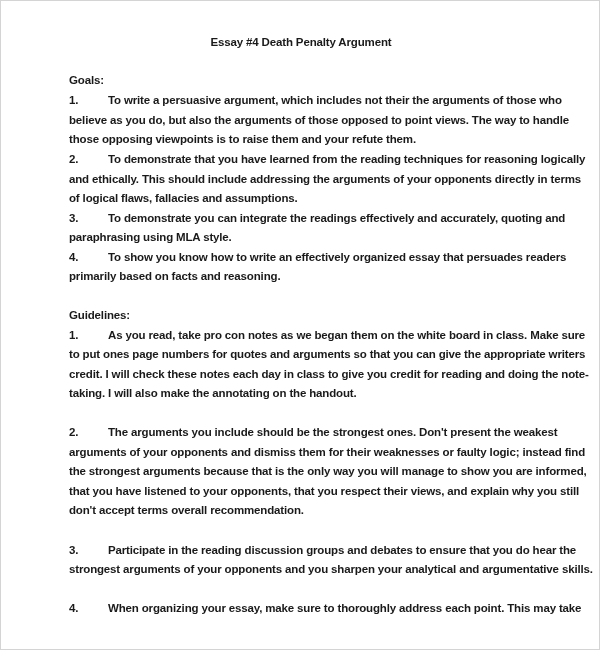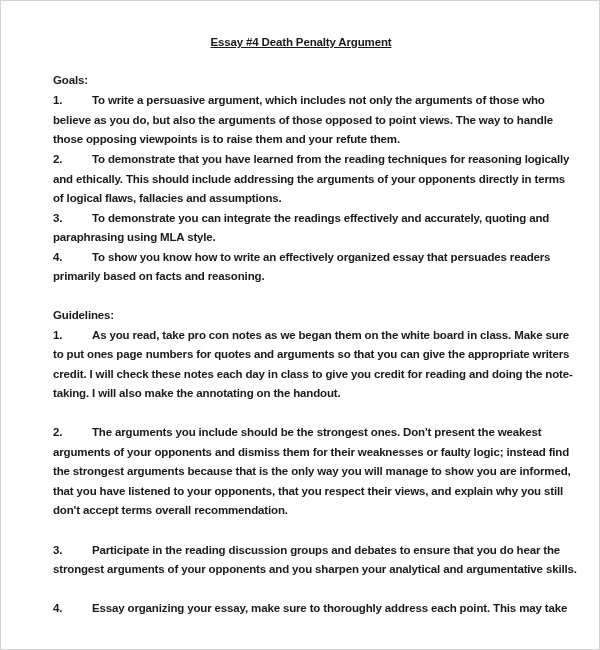--- a/index.html
+++ b/index.html
@@ -18,35 +18,35 @@
     .content {
       position: absolute;
       left: 52px; top: 0; width: 520px;
       color: #1a1a1a;
       font-size: 11.5px;
       font-weight: bold;
       letter-spacing: -0.15px;
     }
     .title {
       position: absolute; left: 0; width: 496px; top: 35px;
-      text-align: center; font-size: 11.5px; text-decoration: underline;
+      text-align: center; font-size: 11.5px;
     }
-    .line { position: absolute; left: 0; white-space: nowrap; }
+    .line { position: absolute; left: 16px; white-space: nowrap; }
     .num { display: inline-block; width: 39px; }
   </style>
 </head>
 <body>
 
 <div class="page">
   <div class="content">
     <div class="title">Essay #4 Death Penalty Argument</div>
 
     <div class="line" style="top:73px">Goals:</div>
 
-    <div class="line" style="top:93px"><span class="num">1.</span><span>To write a persuasive argument, which includes not only the arguments of those who</span></div>
+    <div class="line" style="top:93px"><span class="num">1.</span><span>To write a persuasive argument, which includes not their the arguments of those who</span></div>
     <div class="line" style="top:113px">believe as you do, but also the arguments of those opposed to point views.  The way to handle</div>
     <div class="line" style="top:132px">those opposing viewpoints is to raise them and your refute them.</div>
 
     <div class="line" style="top:152px"><span class="num">2.</span><span>To demonstrate that you have learned from the reading techniques for reasoning logically</span></div>
     <div class="line" style="top:172px">and ethically.  This should include addressing the arguments of your opponents directly in terms</div>
     <div class="line" style="top:191px">of logical flaws, fallacies and assumptions.</div>
 
     <div class="line" style="top:211px"><span class="num">3.</span><span>To demonstrate you can integrate the readings effectively and accurately, quoting and</span></div>
     <div class="line" style="top:230px">paraphrasing using MLA style.</div>
 
@@ -62,15 +62,15 @@
 
     <div class="line" style="top:425px"><span class="num">2.</span><span>The arguments you include should be the strongest ones.  Don't present the weakest</span></div>
     <div class="line" style="top:445px">arguments of your opponents and dismiss them for their weaknesses or faulty logic; instead find</div>
     <div class="line" style="top:464px">the strongest arguments because that is the only way you will manage to show you are informed,</div>
     <div class="line" style="top:484px">that you have listened to your opponents, that you respect their views, and explain why you still</div>
     <div class="line" style="top:503px">don't accept terms overall recommendation.</div>
 
     <div class="line" style="top:543px"><span class="num">3.</span><span>Participate in the reading discussion groups and debates to ensure that you do hear the</span></div>
     <div class="line" style="top:562px">strongest arguments of your opponents and you sharpen your analytical and argumentative skills.</div>
 
-    <div class="line" style="top:601px"><span class="num">4.</span><span>Essay organizing your essay, make sure to thoroughly address each point.  This may take</span></div>
+    <div class="line" style="top:601px"><span class="num">4.</span><span>When organizing your essay, make sure to thoroughly address each point.  This may take</span></div>
   </div>
 </div>
 
 </body></html>

